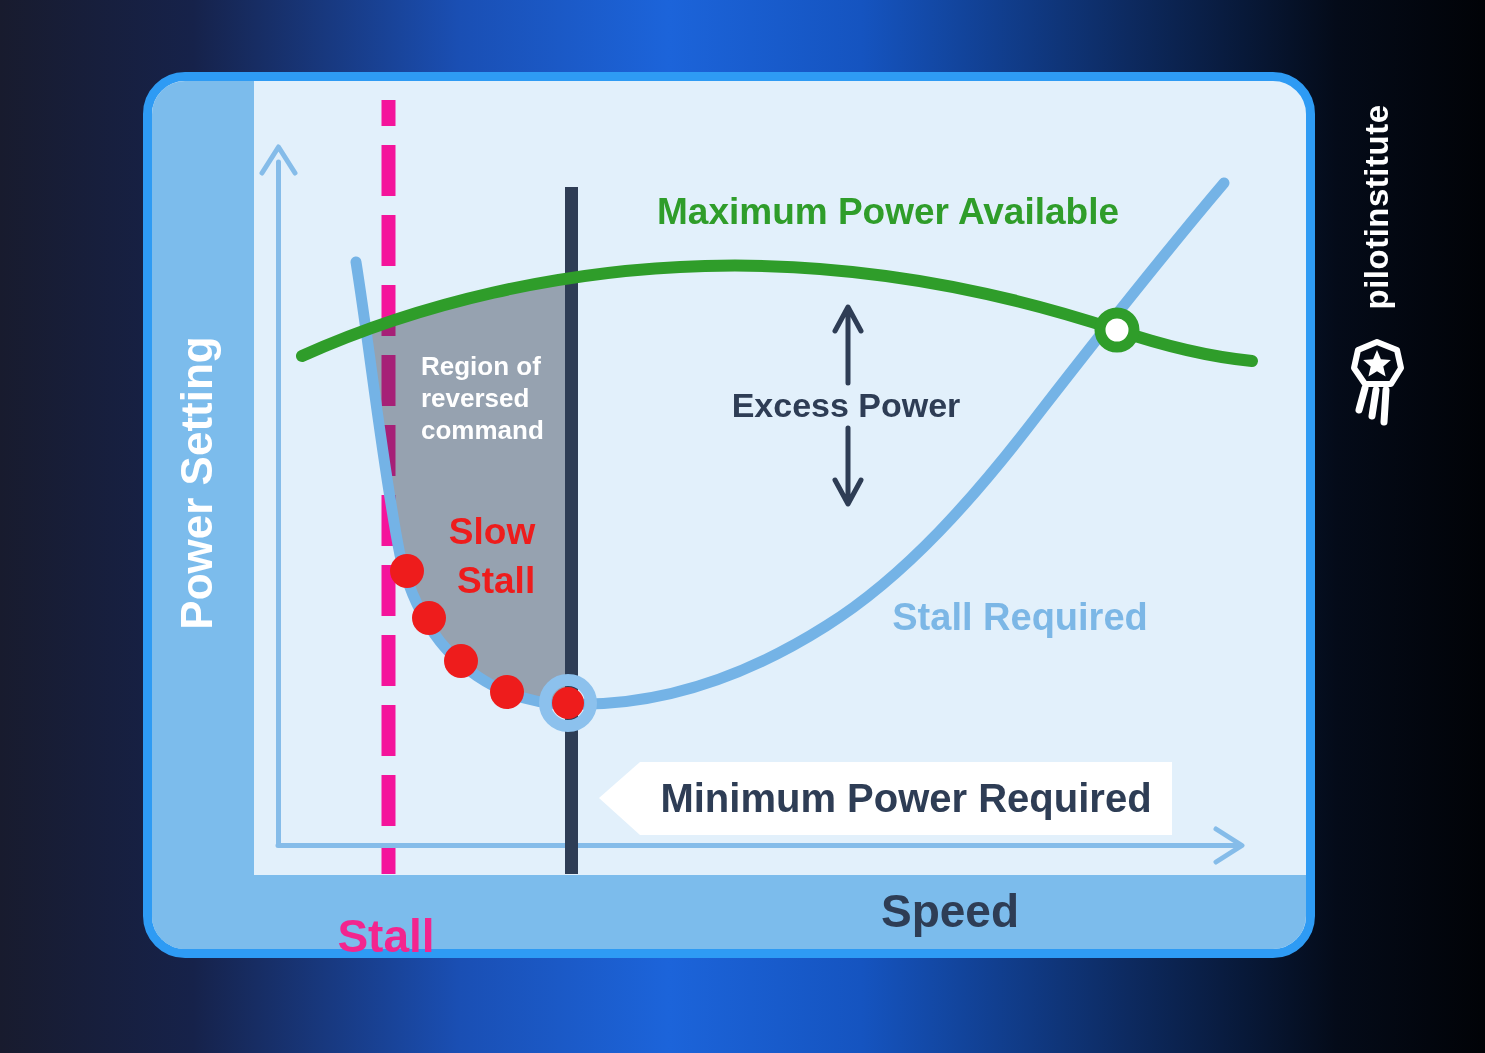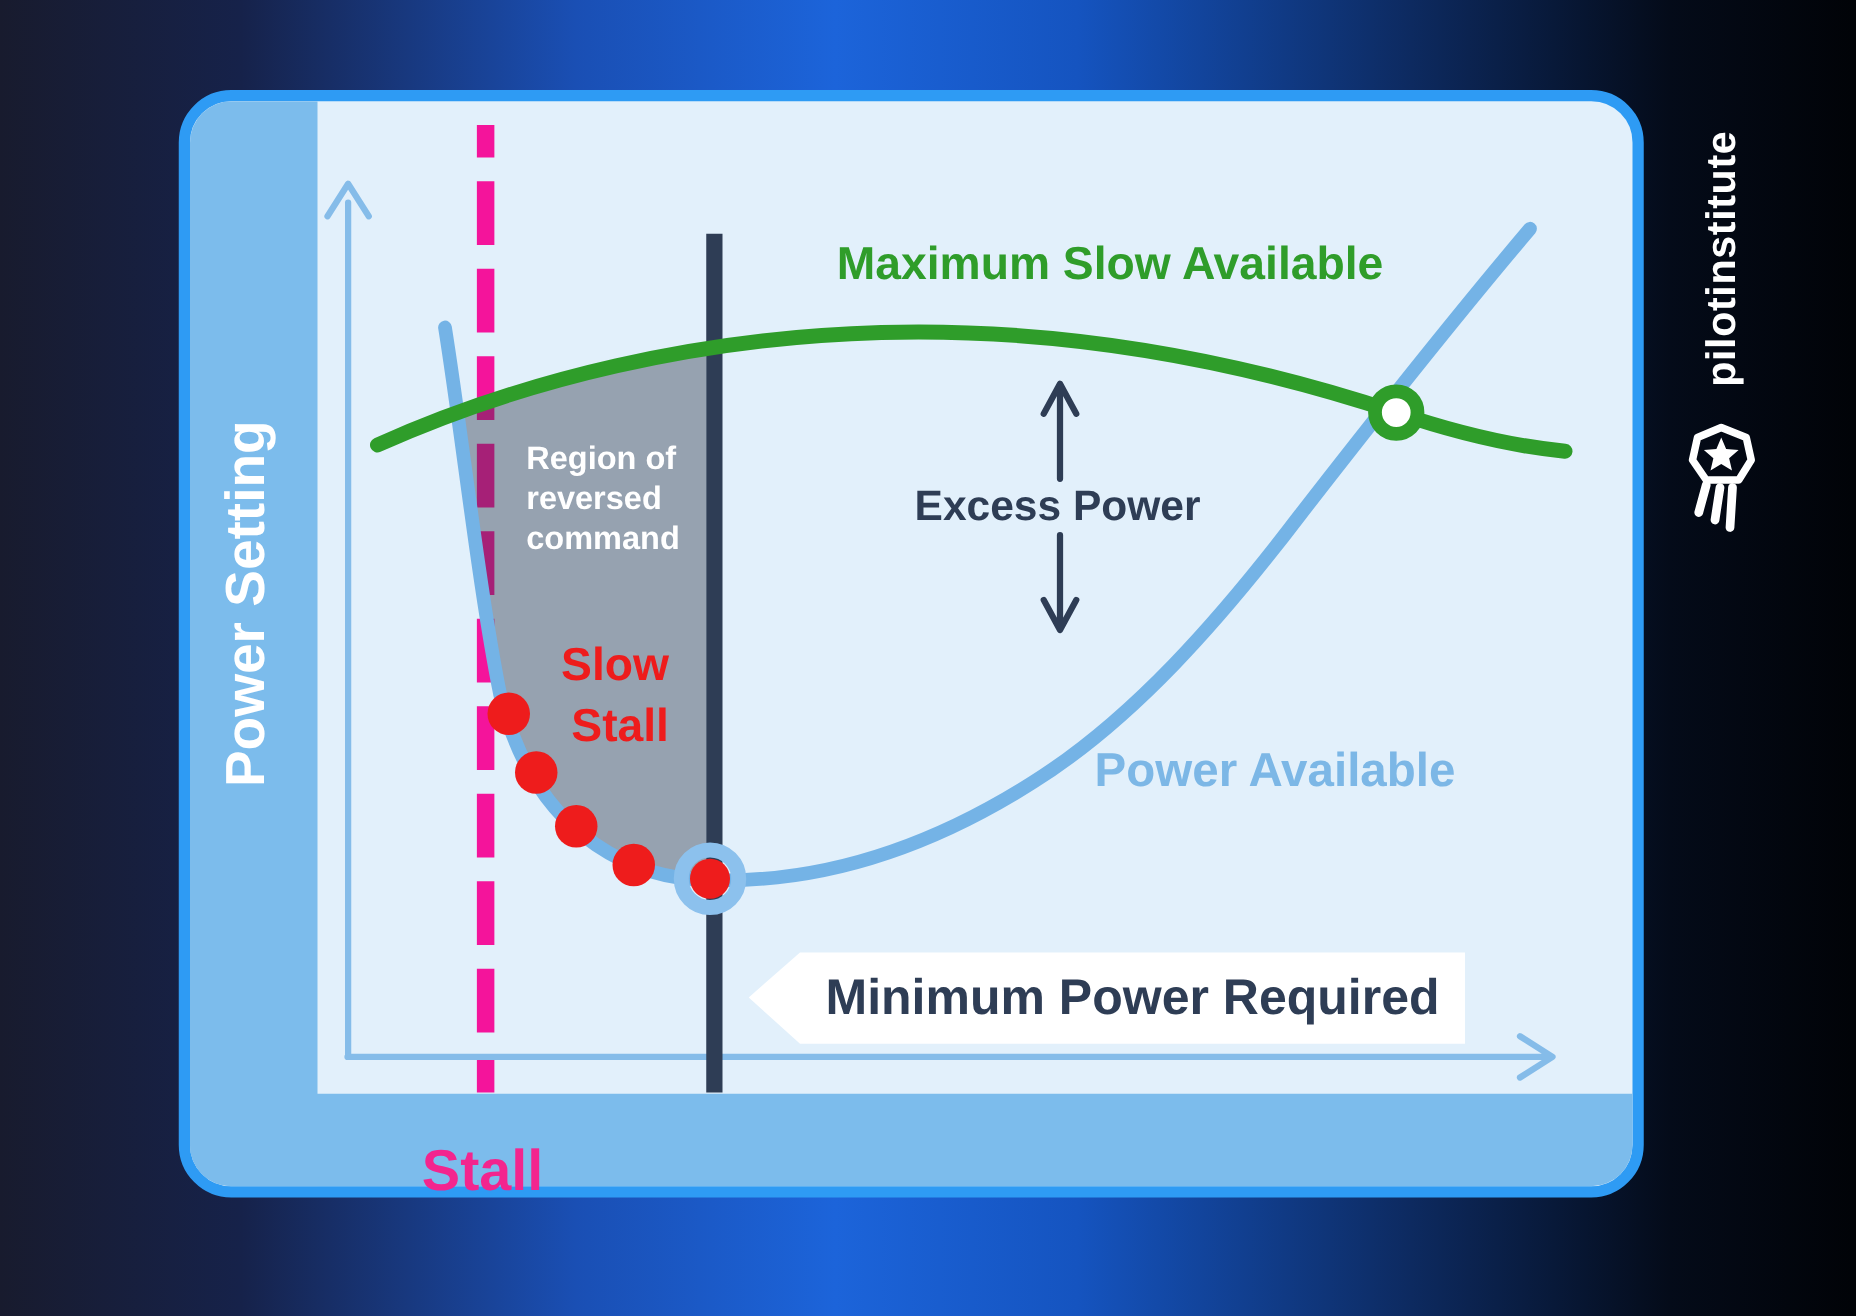--- a/index.html
+++ b/index.html
@@ -84,25 +84,26 @@
 
     <circle cx="1117" cy="330" r="17" fill="#ffffff" stroke="#2f9d2a" stroke-width="11"></circle>
 
     <path d="M848,383 L848,309 M835,331 L848,307 L861,331" fill="none" stroke="#2e3d55" stroke-width="5" stroke-linecap="round" stroke-linejoin="round"></path>
     <path d="M848,428 L848,502 M835,480 L848,504 L861,480" fill="none" stroke="#2e3d55" stroke-width="5" stroke-linecap="round" stroke-linejoin="round"></path>
 
     <polygon points="640,762 1172,762 1172,835 640,835 599,798" fill="#ffffff"></polygon>
   </svg>
 
   <div class="lbl lbl-pset">Power Setting</div>
-  <div class="lbl lbl-max">Maximum Slow Available</div>
+  <div class="lbl lbl-max">Maximum Power Available</div>
   <div class="lbl lbl-excess">Excess Power</div>
-  <div class="lbl lbl-preq">Power Available</div>
+  <div class="lbl lbl-preq">Stall Required</div>
   <div class="lbl lbl-minpow">Minimum Power Required</div>
   <div class="lbl lbl-stall">Stall</div>
+  <div class="lbl lbl-speed">Speed</div>
 
   <div class="region-block">
     <div>Region of</div>
     <div>reversed</div>
     <div>command</div>
   </div>
 
   <div class="slow-block">
     <div>Slow</div>
     <div>Stall</div>

